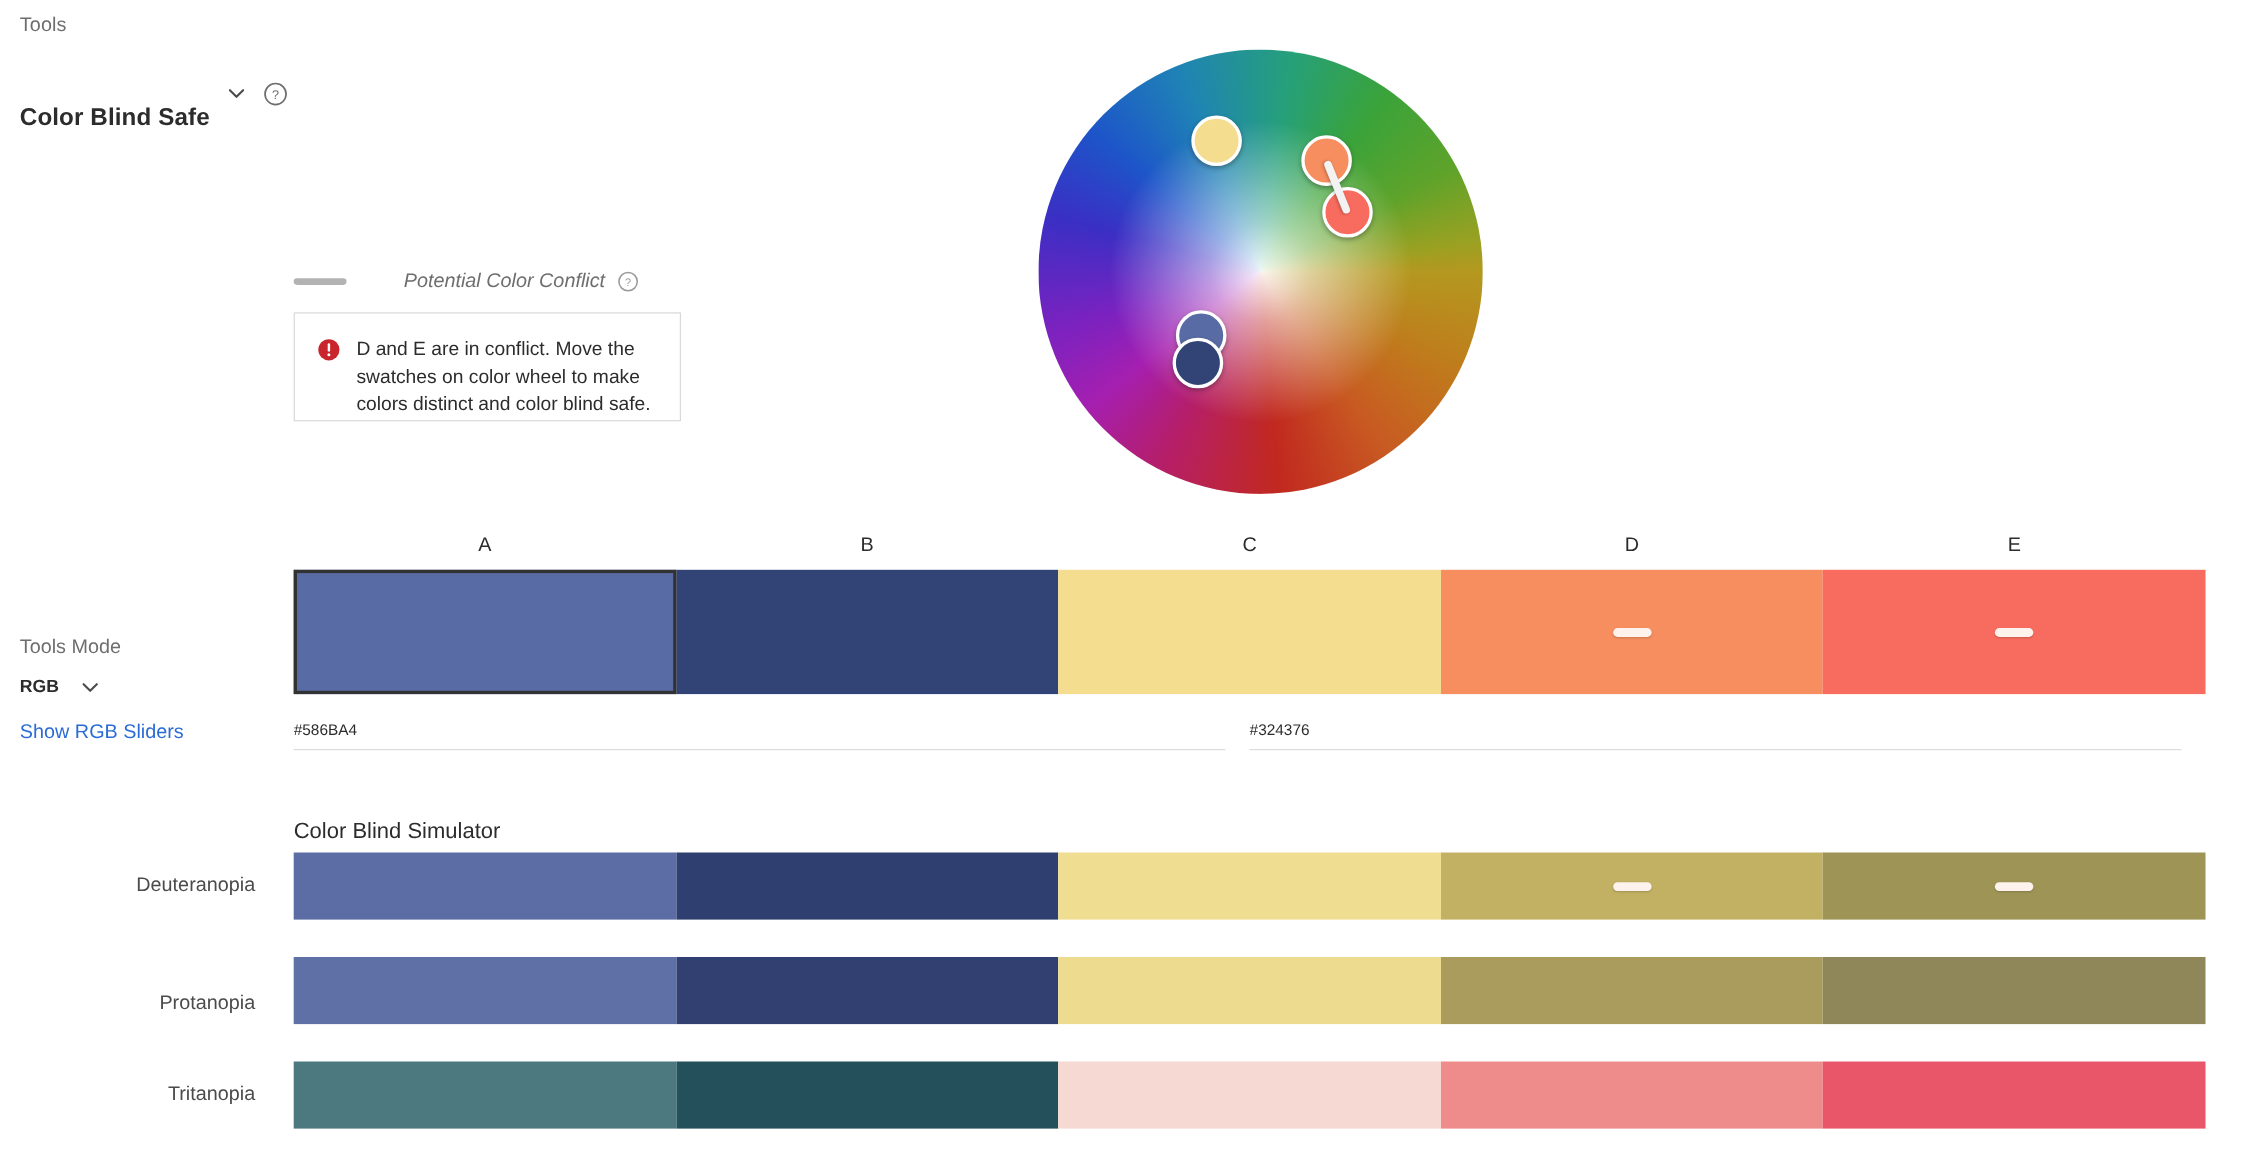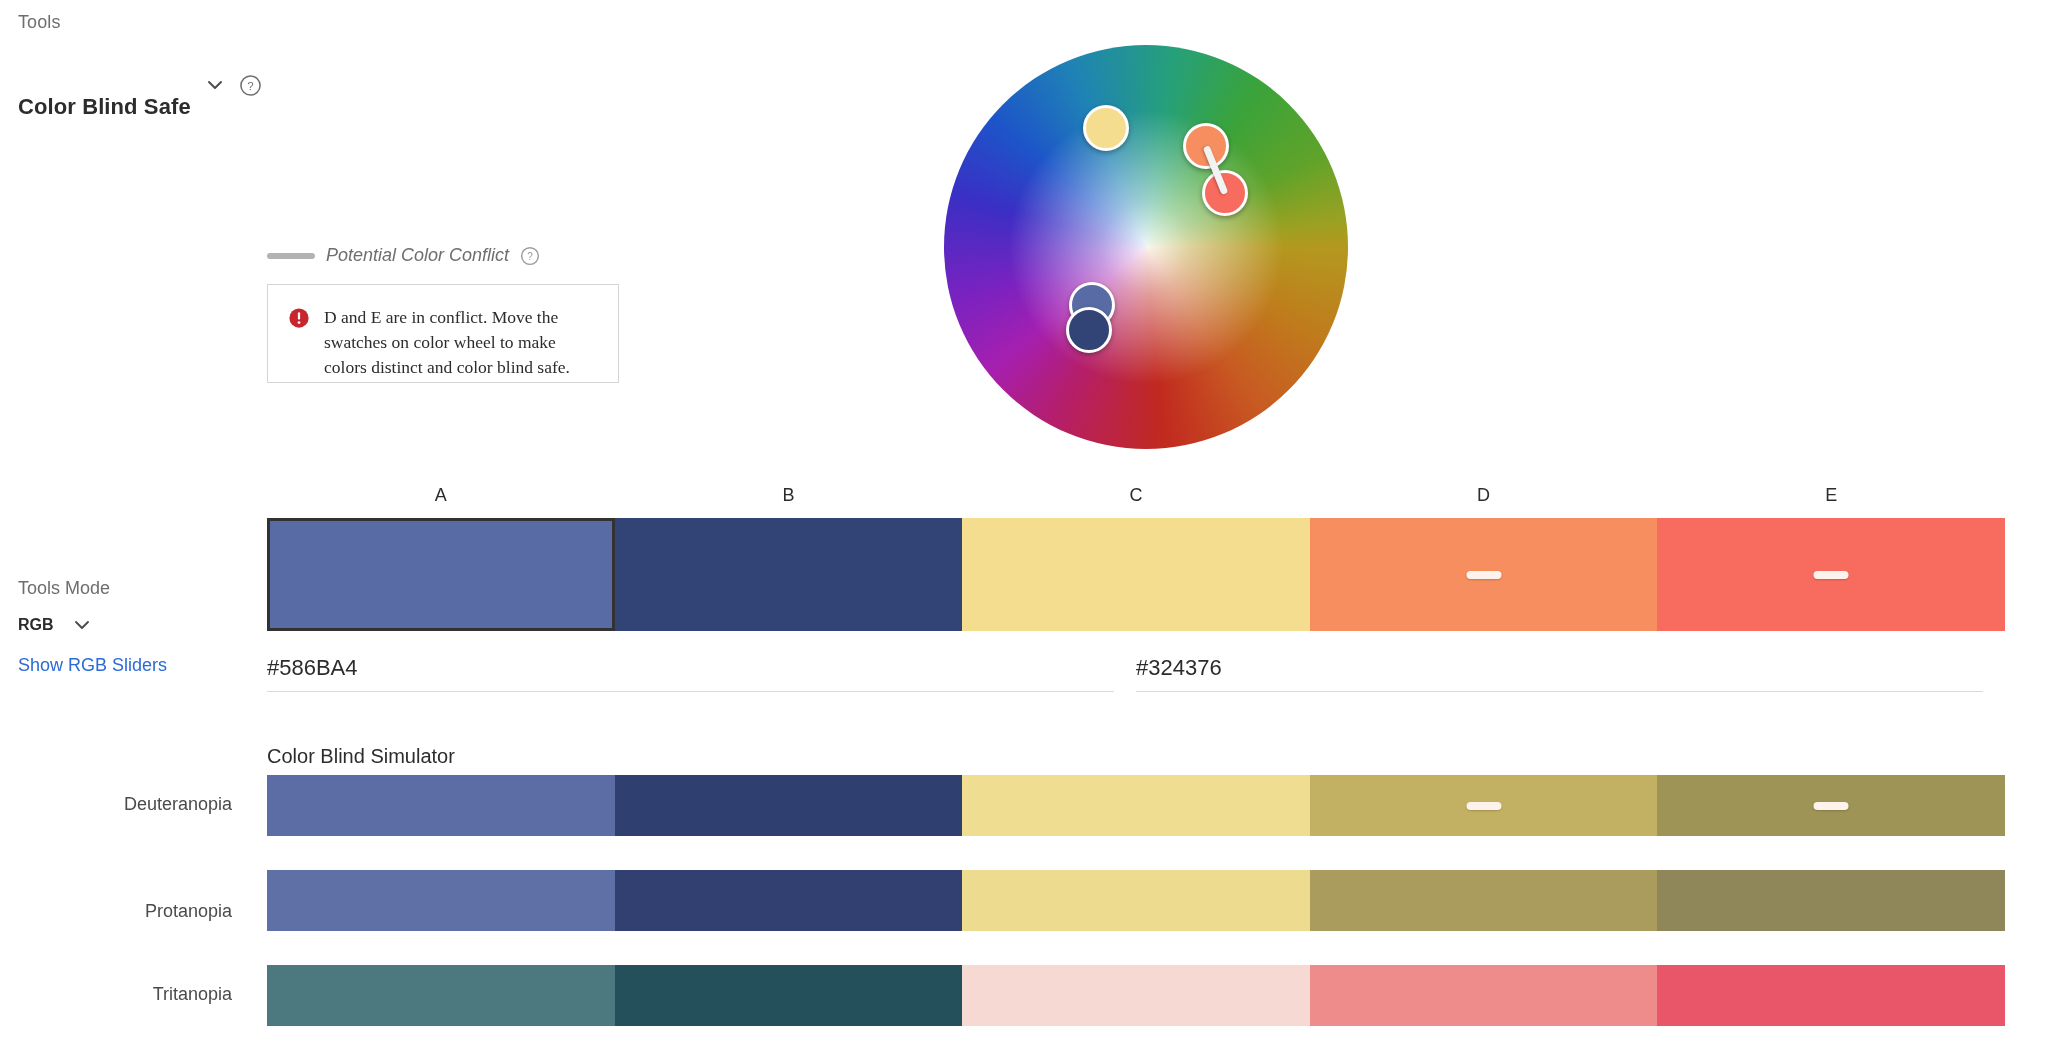--- a/index.html
+++ b/index.html
@@ -29,30 +29,30 @@
 
   
   .legend {
     position: absolute; left: 267px; top: 245px;
     display: flex; align-items: center; gap: 11px;
   }
   .legend-line {
     width: 48px; height: 6px; border-radius: 3px; background: #b3b3b3;
   }
   .legend-text {
-    font-size: 18px; font-style: italic; color: #6e6e6e; white-space: nowrap;
+    font-size: 18px; font-style: italic; color: #6e6e6e; white-space: nowrap; margin-left: 41px;
   }
   .legend .help { width: 20px; height: 20px; }
 
   
   .alert {
     position: absolute; left: 267px; top: 284px;
     width: 352px; height: 99px;
     border: 1px solid #d5d5d5; background: #ffffff;
-    display: flex; gap: 14px; padding: 20px 18px 0 20px; font-family: Liberation Serif, serif;
+    display: flex; gap: 14px; padding: 20px 18px 0 20px;
   }
   .alert-icon { flex: 0 0 auto; width: 22px; height: 22px; margin-top: 2px; }
   .alert-text {
     font-size: 17.5px; line-height: 1.42; color: #2c2c2c; max-width: 282px;
   }
 
   
   .wheel-wrap { position: absolute; left: 944px; top: 45px; width: 404px; height: 404px; }
   .wheel {
     position: absolute; inset: 0; border-radius: 50%;
@@ -102,21 +102,21 @@
     background: #fdf3ec;
     box-shadow: 0 1px 2px rgba(0,0,0,.18);
   }
 
   
   .hex-row { position: absolute; left: 267px; top: 655px; width: 1738px; display: flex; }
   .hex-cell { flex: 1 1 0; padding-right: 22px; }
   .hex-input {
     width: 100%; border: none; border-bottom: 1px solid #d9d9d9;
     background: transparent; font-family: "Liberation Sans", sans-serif;
-    font-size: 22px; color: #2c2c2c; padding: 0 0 10px 0; outline: none;
+    font-size: 14px; color: #2c2c2c; padding: 0 0 10px 0; outline: none;
   }
 
   
   .mode-block { position: absolute; left: 18px; top: 578px; }
   .mode-label { font-size: 18px; color: #6e6e6e; }
   .mode-picker { display: flex; align-items: center; gap: 18px; margin-top: 16px; }
   .mode-value { font-size: 16px; font-weight: bold; color: #2c2c2c; }
   .sliders-link {
     position: absolute; left: 18px; top: 655px;
     font-size: 18px; color: #2b6bd6; text-decoration: none; cursor: pointer;

